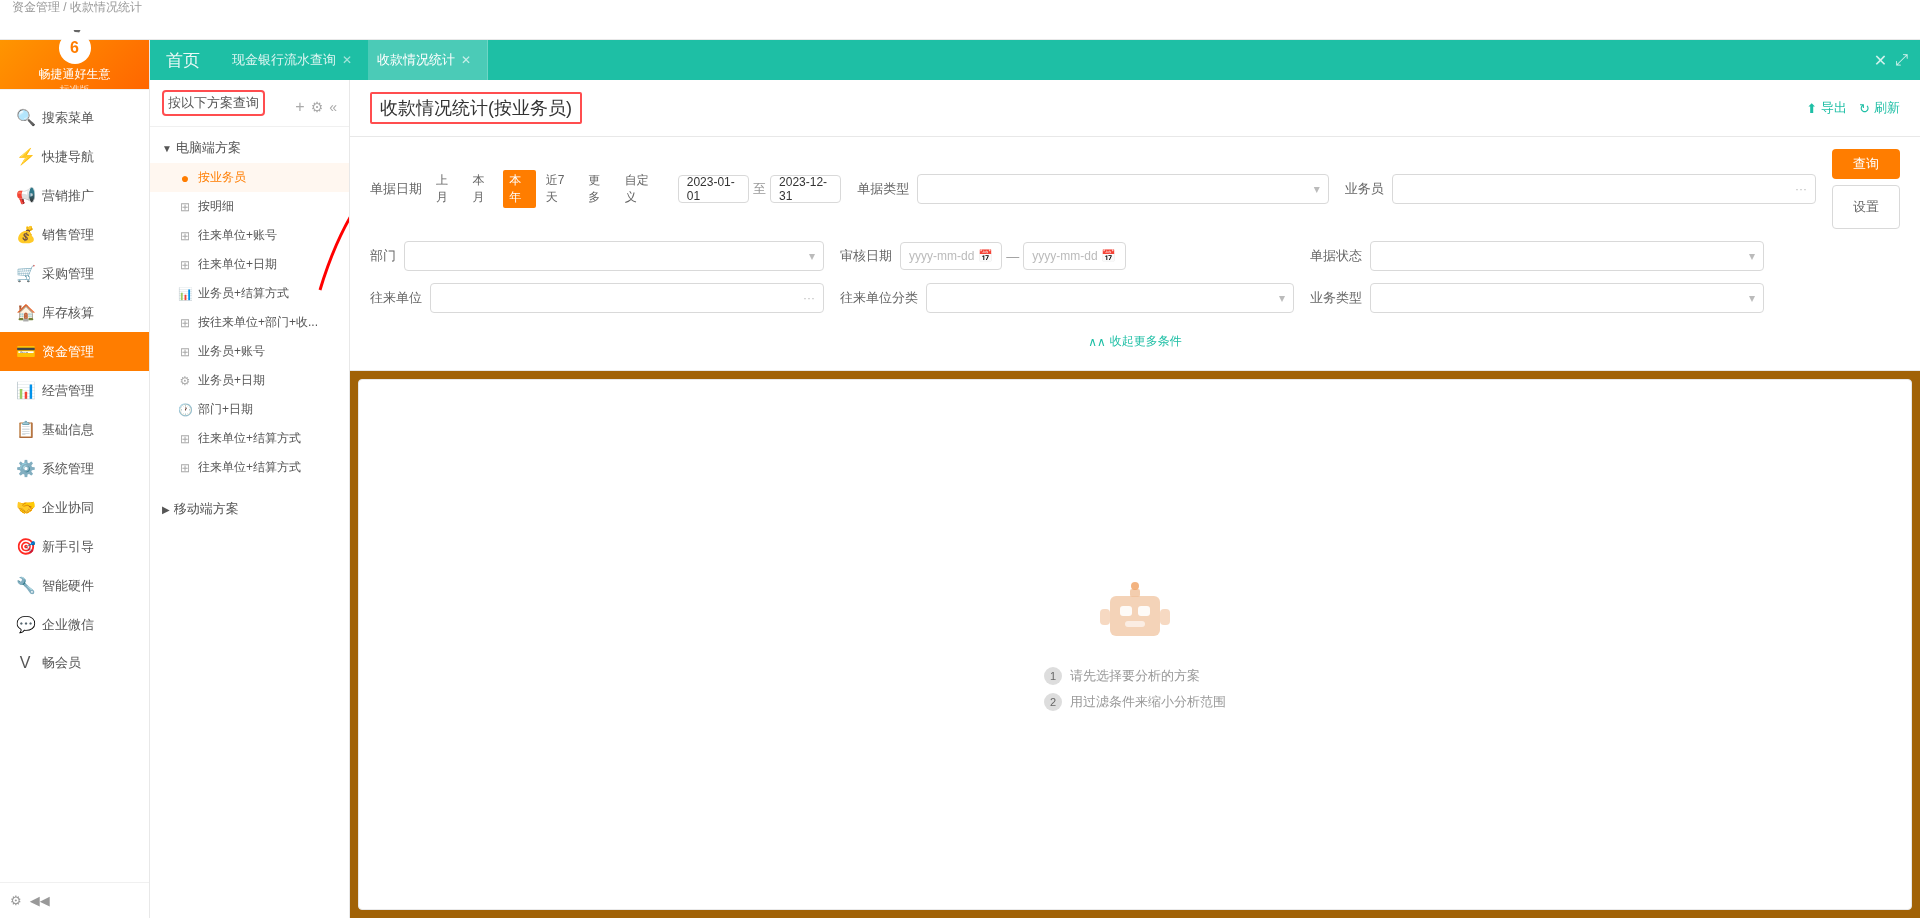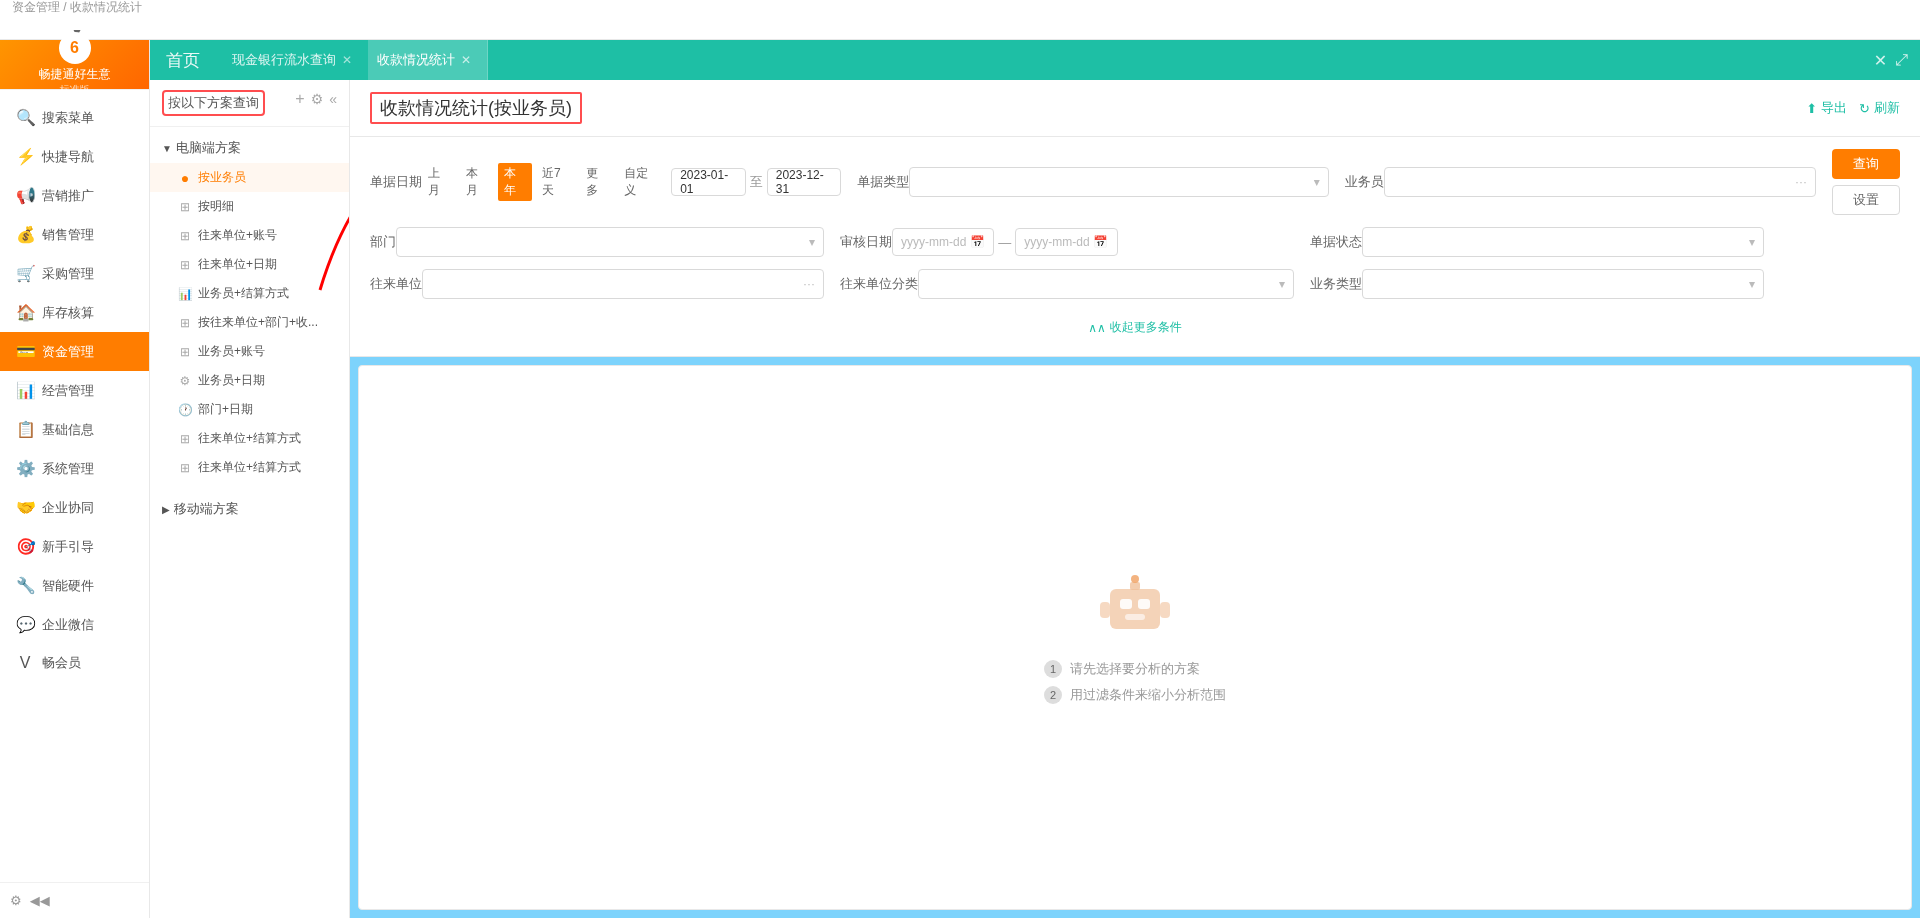--- a/index.html
+++ b/index.html
@@ -118,21 +118,21 @@
     .left-panel {
       width: 200px;
       background: #fff;
       border-right: 1px solid #e8e8e8;
       flex-shrink: 0;
       overflow-y: auto;
       position: relative;
     }
     .left-panel-header {
       display: flex;
-      align-items: flex-start;
+      align-items: flex-end;
       padding: 10px 12px;
       font-size: 13px;
       color: #555;
       border-bottom: 1px solid #f0f0f0;
       gap: 6px;
     }
     .left-panel-header .actions { margin-left: auto; display: flex; gap: 6px; align-items: center; color: #999; cursor: pointer; }
     .highlight-box {
       border: 2px solid #ff4d4f;
       border-radius: 4px;
@@ -174,21 +174,21 @@
       pointer-events: none;
       z-index: 100;
     }
 
     
     .right-panel {
       flex: 1;
       display: flex;
       flex-direction: column;
       overflow: hidden;
-      background: #7dd3fc;
+      background: #a16207;
     }
 
     
     .page-title-bar {
       background: #fff;
       padding: 12px 20px;
       display: flex;
       align-items: center;
       justify-content: space-between;
       border-bottom: 1px solid #e8e8e8;
@@ -213,20 +213,21 @@
       display: flex;
       align-items: center;
       gap: 16px;
       margin-bottom: 12px;
       flex-wrap: wrap;
     }
     .filter-row:last-child { margin-bottom: 0; }
     .filter-item {
       display: flex;
       align-items: center;
+      gap: 8px;
       flex: 1;
       min-width: 200px;
     }
     .filter-label { color: #666; font-size: 13px; white-space: nowrap; flex-shrink: 0; }
     .filter-input {
       flex: 1;
       height: 30px;
       border: 1px solid #d9d9d9;
       border-radius: 4px;
       padding: 0 8px;
@@ -286,21 +287,21 @@
       border-radius: 4px;
       padding: 6px 20px;
       cursor: pointer;
       font-size: 13px;
     }
     .btn-settings {
       background: #fff;
       color: #666;
       border: 1px solid #d9d9d9;
       border-radius: 4px;
-      padding: 5px 20px;
+      padding: 12px 20px;
       cursor: pointer;
       font-size: 13px;
       text-align: center;
     }
 
     .collapse-bar {
       display: flex;
       align-items: center;
       justify-content: center;
       padding: 8px;

